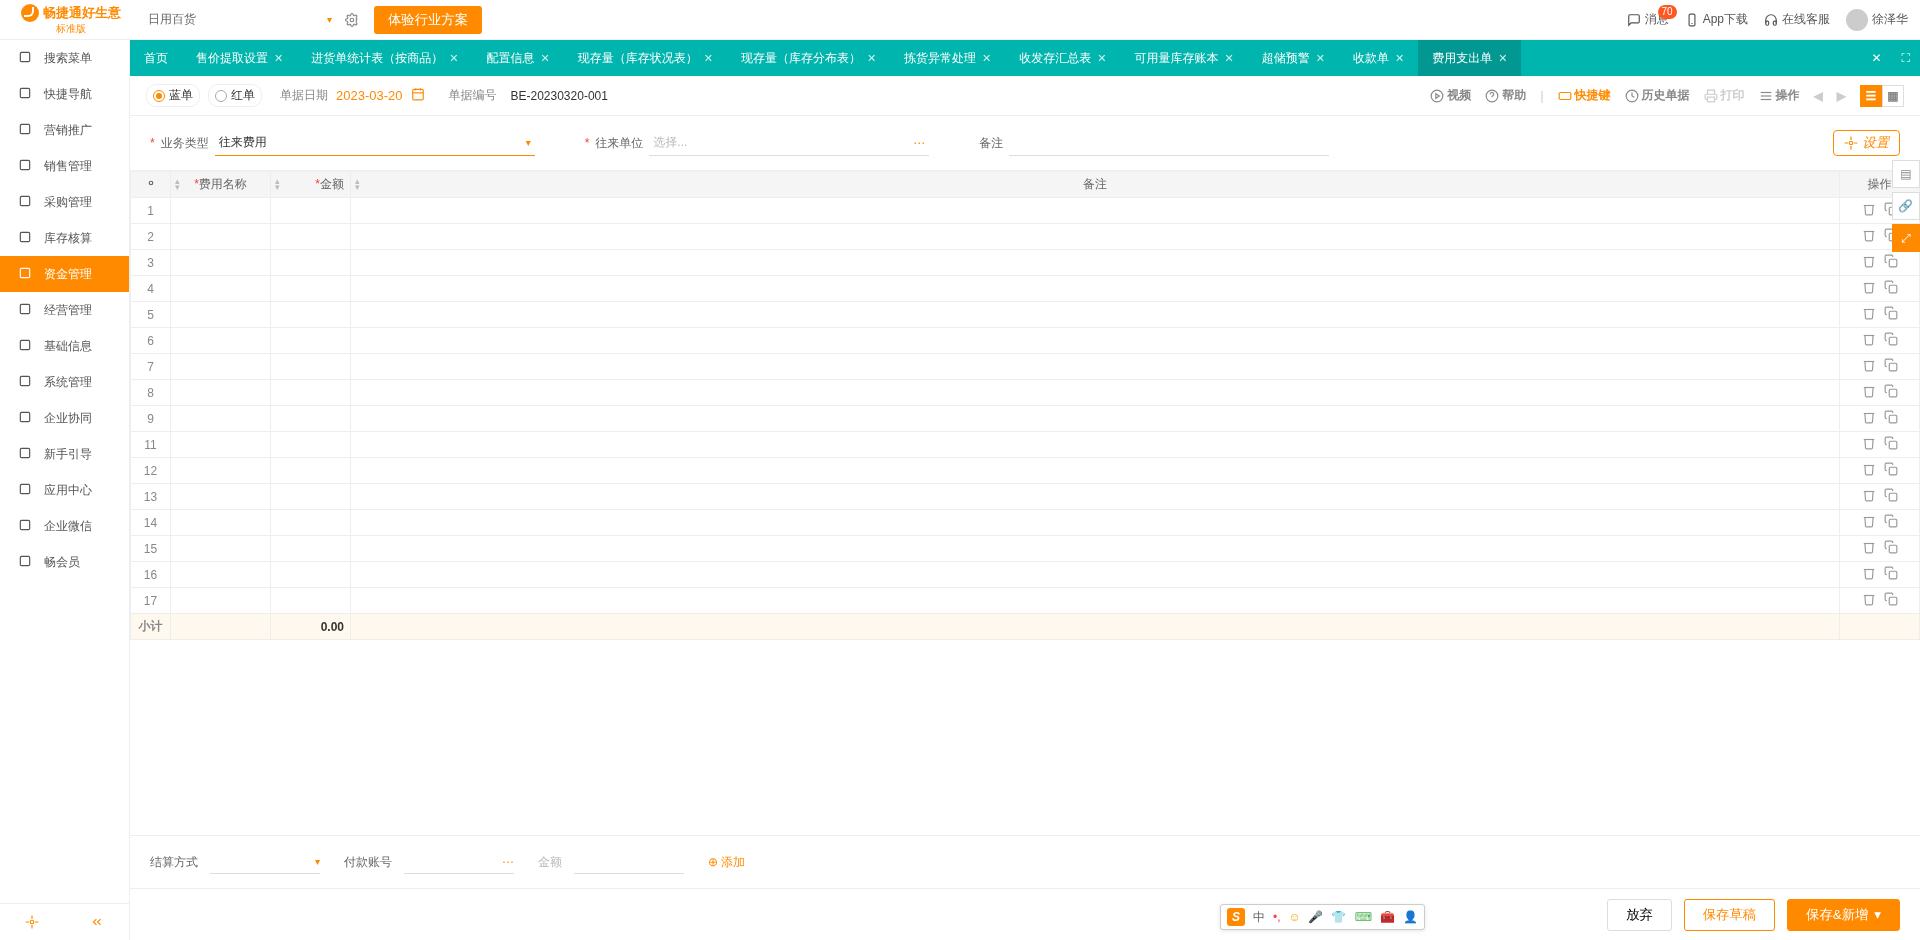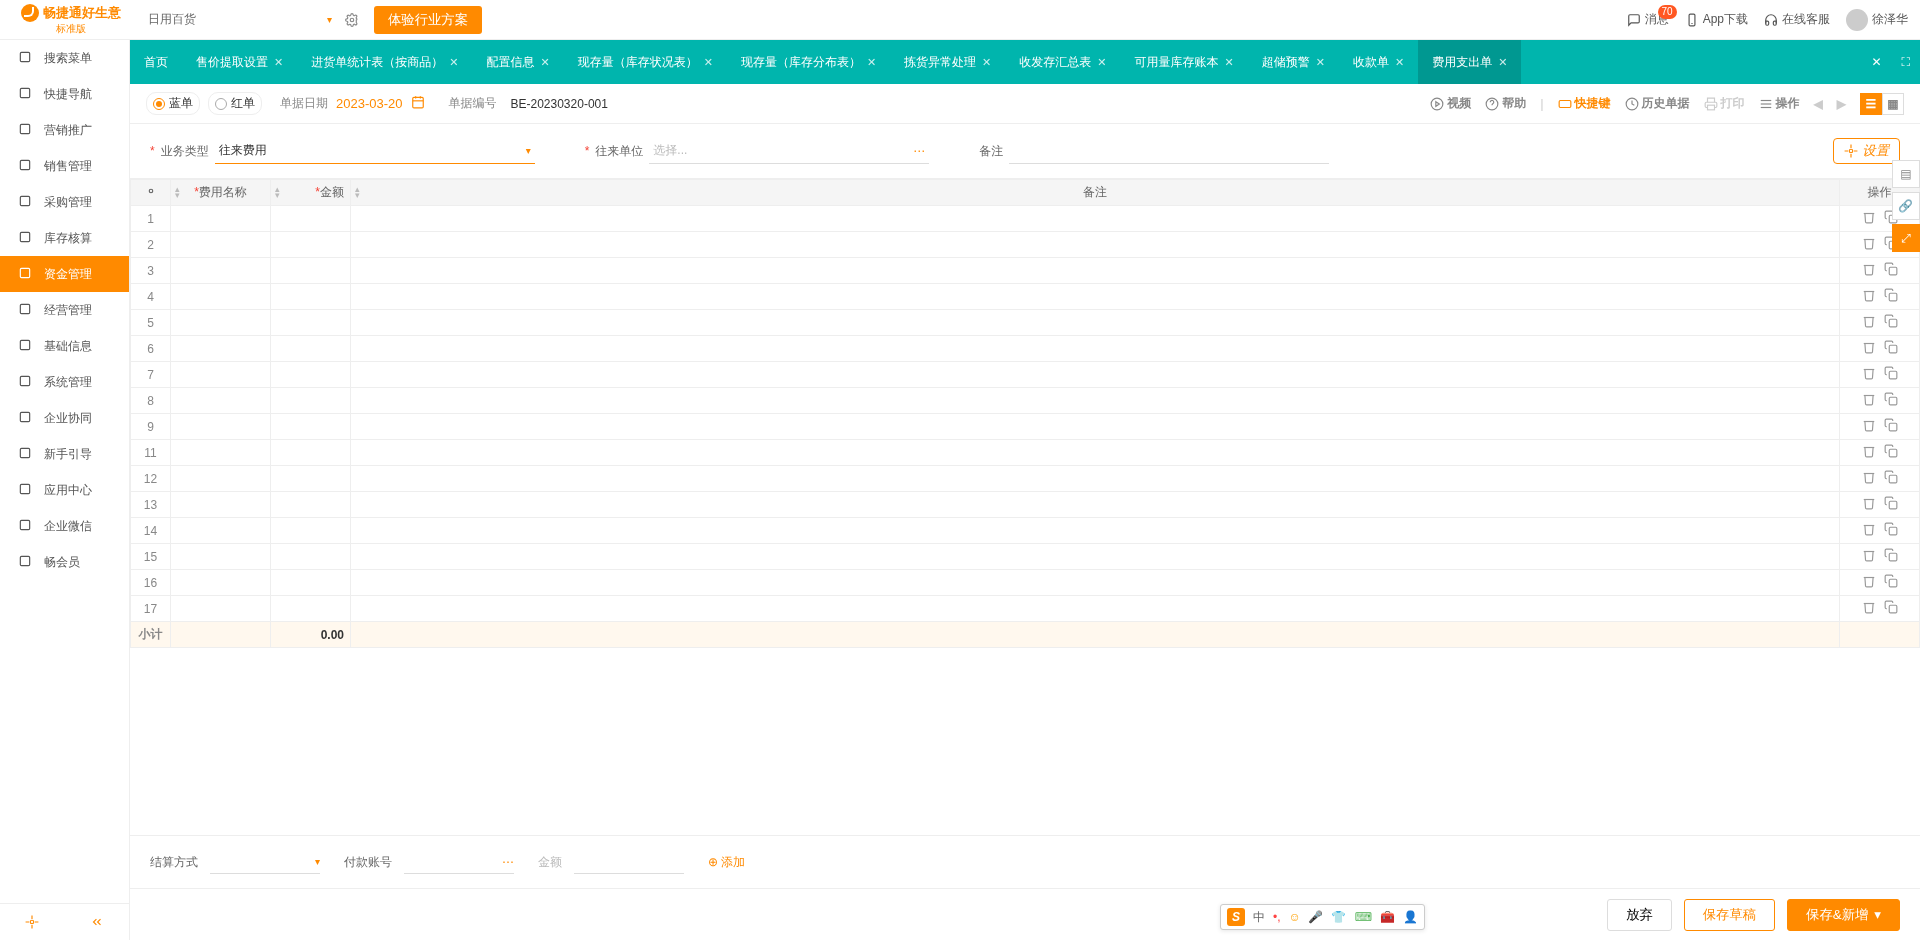--- a/index.html
+++ b/index.html
@@ -32,21 +32,21 @@
 .side-item { height: 36px; display: flex; align-items: center; gap: 10px; padding: 0 18px; color: #555; cursor: pointer; }
 .side-item.active { background: #ff8a00; color: #fff; }
 .side-icon { width: 16px; height: 16px; display: inline-block; }
 .side-bottom { margin-top: auto; display: flex; border-top: 1px solid #eee; }
 .side-bottom div { flex: 1; height: 36px; display: flex; align-items: center; justify-content: center; color: #ff8a00; cursor: pointer; }
 
 
 .main { flex: 1; display: flex; flex-direction: column; min-width: 0; background: #f5f5f5; position: relative; }
 
 
-.tabs { height: 44px; background: #00b5ad; display: flex; align-items: stretch; color: #fff; }
+.tabs { height: 36px; background: #00b5ad; display: flex; align-items: stretch; color: #fff; }
 .tab { display: flex; align-items: center; gap: 6px; padding: 0 14px; cursor: pointer; font-size: 12px; white-space: nowrap; }
 .tab.active { background: #009891; }
 .tab-close { font-size: 11px; opacity: 0.8; }
 .tabs-right { margin-left: auto; display: flex; }
 .tabs-right .tab { padding: 0 10px; }
 
 
 .toolbar { height: 40px; background: #fff; display: flex; align-items: center; padding: 0 16px; gap: 8px; border-bottom: 1px solid #eee; }
 .radio { width: 12px; height: 12px; border: 1px solid #aaa; border-radius: 50%; display: inline-block; position: relative; }
 .radio.checked { border-color: #ff8a00; }

